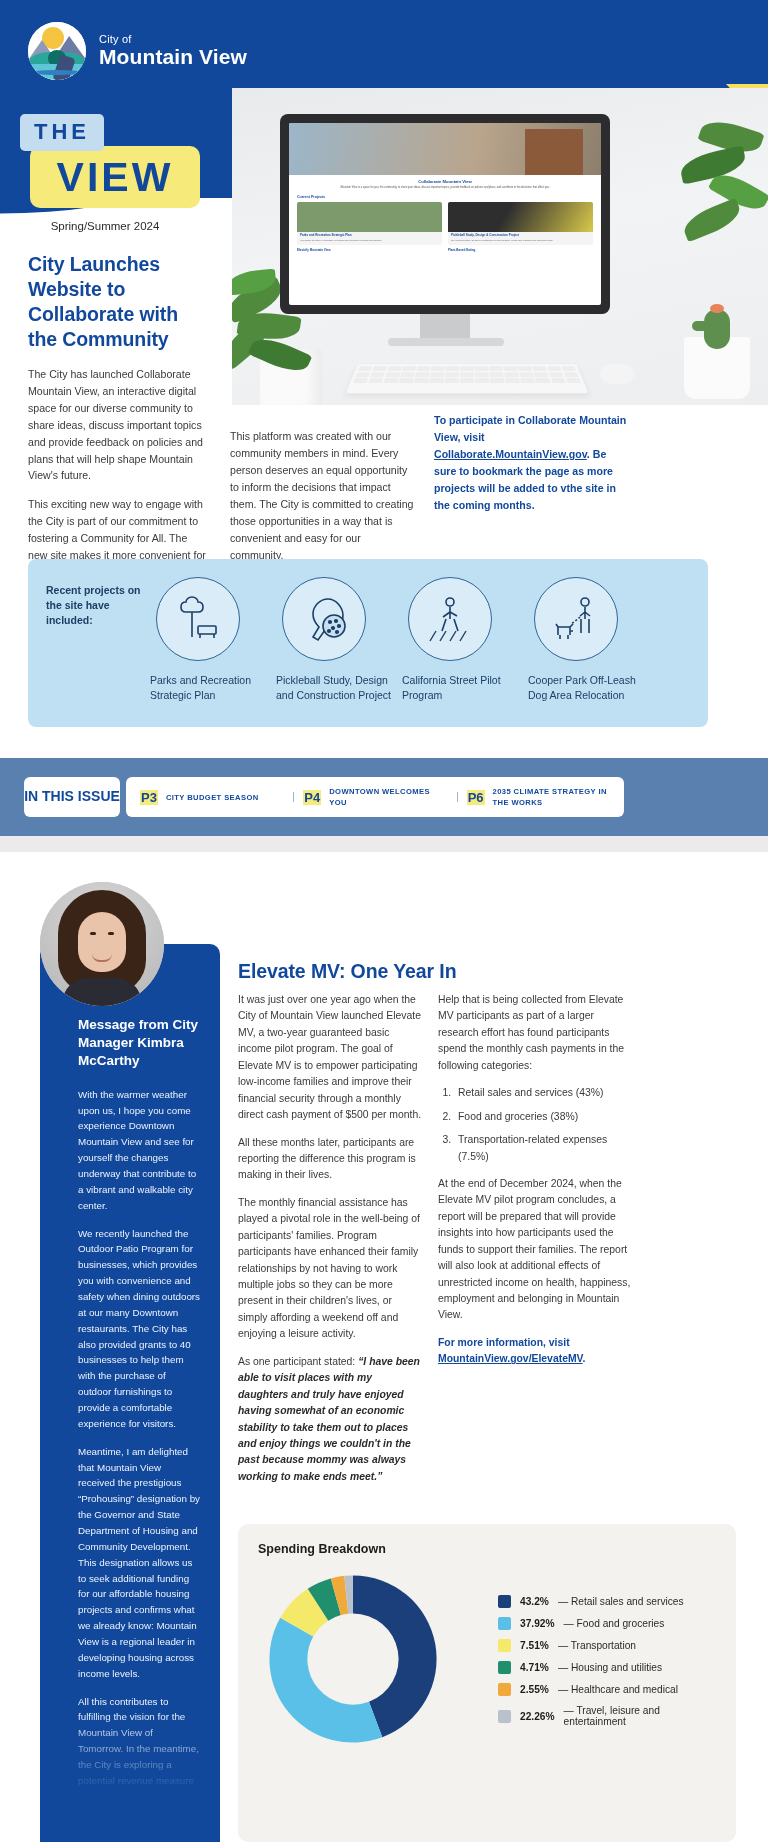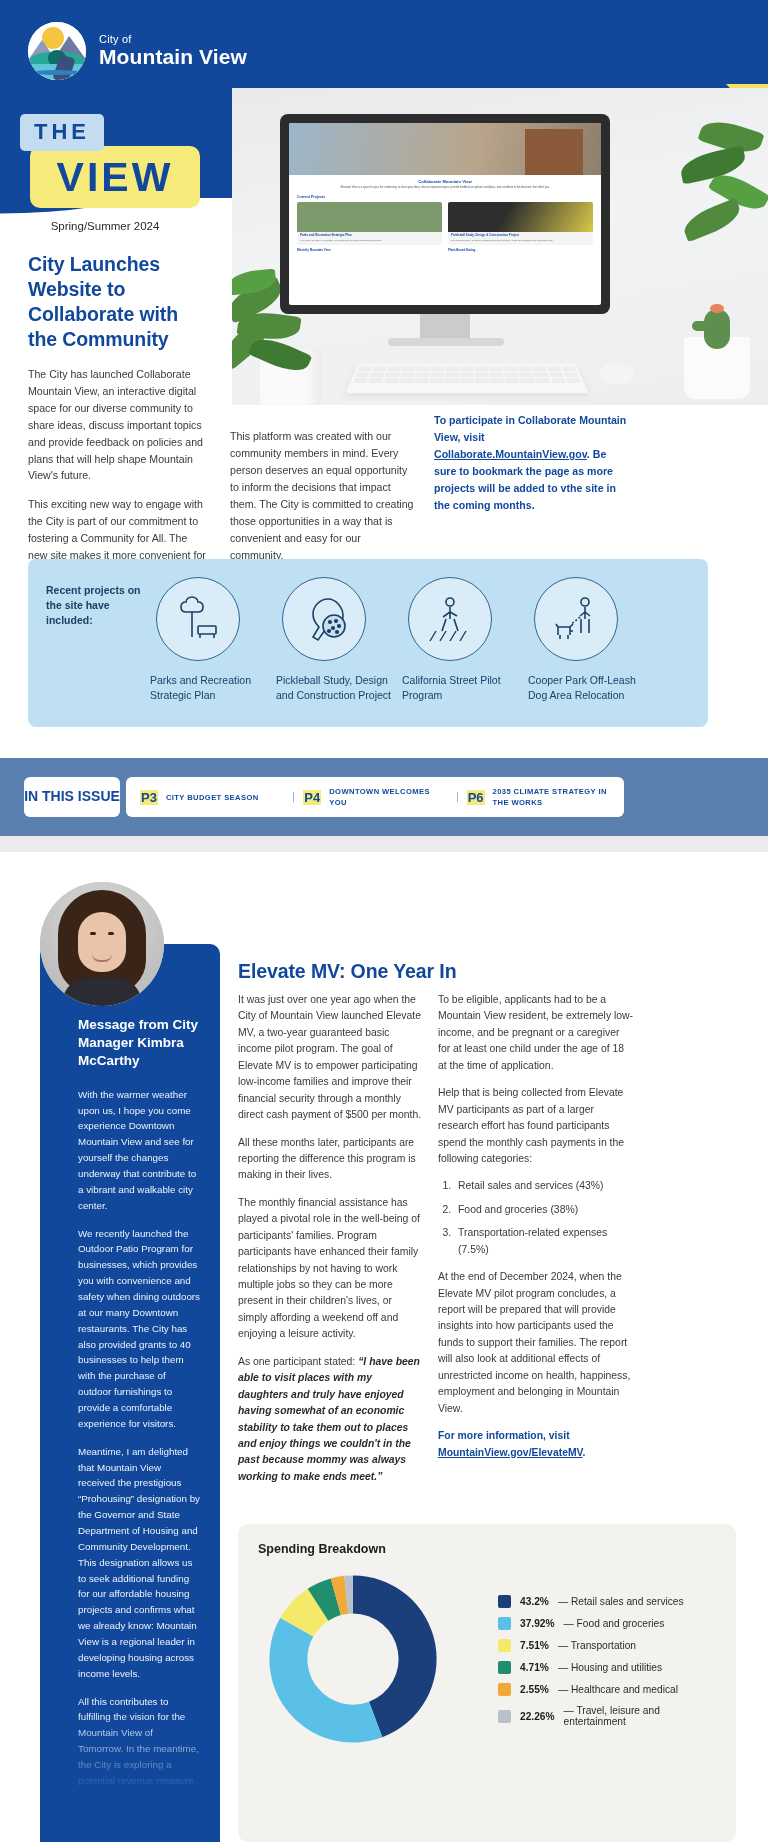--- a/index.html
+++ b/index.html
@@ -473,21 +473,20 @@
   <div class="e-col-a">
     <p class="e-p">It was just over one year ago when the City of Mountain View launched Elevate MV, a two-year guaranteed basic income pilot program. The goal of Elevate MV is to empower participating low-income families and improve their financial security through a monthly direct cash payment of $500 per month.</p>
     <p class="e-p">All these months later, participants are reporting the difference this program is making in their lives.</p>
     <p class="e-p">The monthly financial assistance has played a pivotal role in the well-being of participants' families.  Program participants have enhanced their family relationships by not having to work multiple jobs so they can be more present in their children's lives, or simply affording a weekend off and enjoying a leisure activity.</p>
     <p class="e-p">
       <span>As one participant stated: </span><span class="e-quote">“I have been able to visit places with my daughters and truly have enjoyed having somewhat of an economic stability to take them out to places and enjoy things we couldn't in the past because mommy was always working to make ends meet.”</span>
     </p>
   </div>
 
   <div class="e-col-b">
-    <p class="e-p">To be eligible, applicants had to be a Mountain View resident, be extremely low-income, and be pregnant or a caregiver for at least one child under the age of 18 at the time of application.</p>
     <p class="e-p">Help that is being collected from Elevate MV participants as part of a larger research effort has found participants spend the monthly cash payments in the following categories:</p>
     <ol class="e-list">
       <li>Retail sales and services (43%)</li>
       <li>Food and groceries (38%)</li>
       <li>Transportation-related expenses (7.5%)</li>
     </ol>
     <p class="e-p">At the end of December 2024, when the Elevate MV pilot program concludes, a report will be prepared that will provide insights into how participants used the funds to support their families. The report will also look at additional effects of unrestricted income on health, happiness, employment and belonging in Mountain View.</p>
     <p class="e-cta">
       <span>For more information, visit </span><a href="#">MountainView.gov/ElevateMV</a><span>.</span>
     </p>

